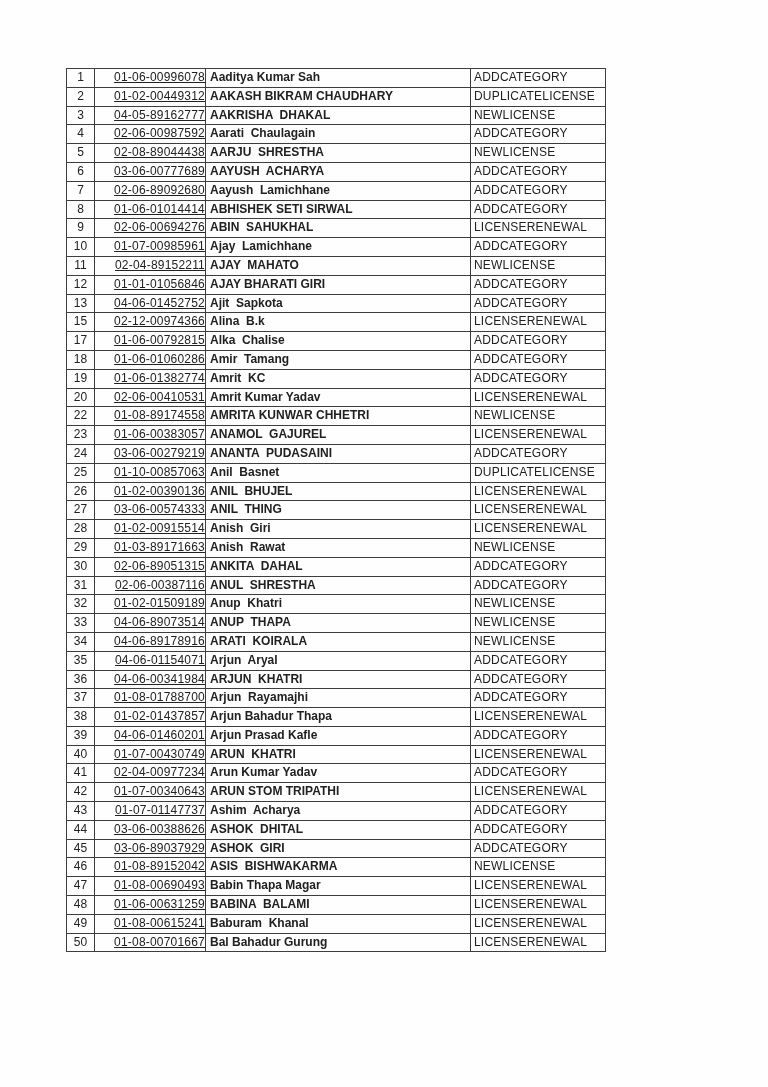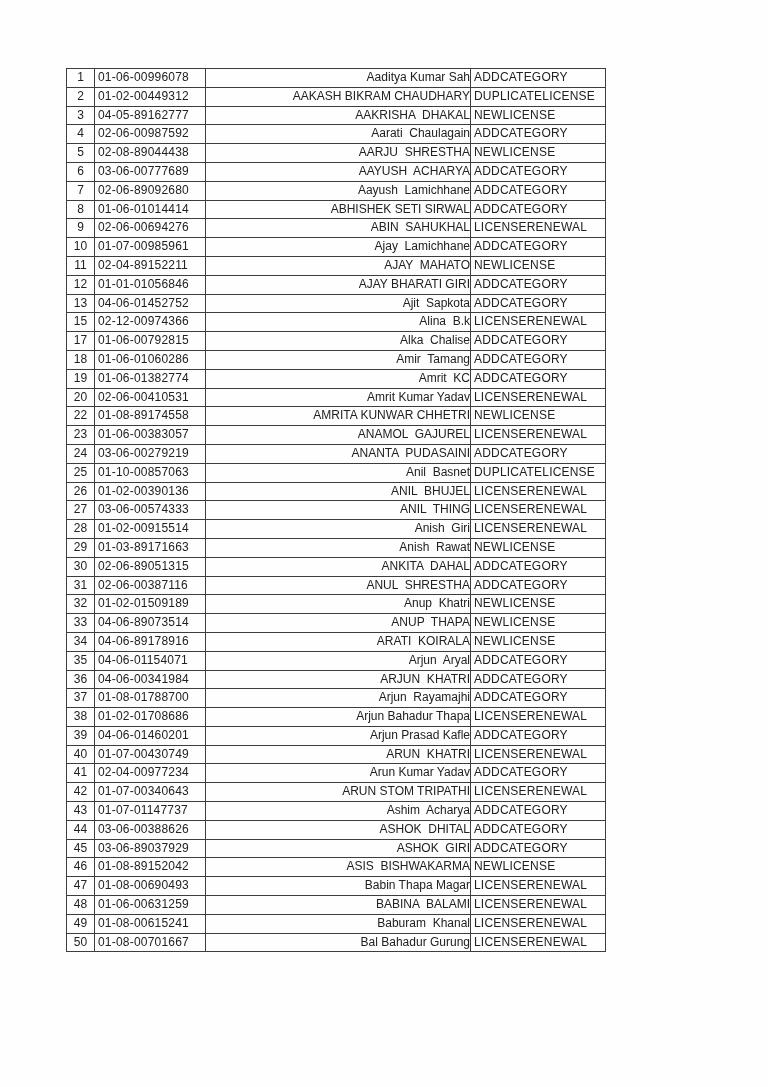--- a/index.html
+++ b/index.html
@@ -29,22 +29,22 @@
     border: 1px solid #3d3d3d;
     height: 17.8px;
     font-size: 12px;
     line-height: 17.8px;
     color: #212121;
     white-space: pre;
     overflow: hidden;
     padding: 0;
   }
   .col-index   { width: 27px;  text-align: center; }
-  .col-id      { width: 107px; text-align: left; padding-left: 3px !important; letter-spacing: 0.2px; }
-  .col-name    { width: 260px; text-align: right; padding-left: 4px !important; }
+  .col-id      { width: 107px; text-align: right; padding-left: 3px !important; letter-spacing: 0.2px; text-decoration: underline; }
+  .col-name    { width: 260px; text-align: left; padding-left: 4px !important; font-weight: bold; }
   .col-type    { width: 131px; text-align: left; padding-left: 3px !important; letter-spacing: 0.2px; }
 </style>
 </head>
 <body>
 
 <div class="page">
   <table class="records-table">
     <tbody>
         <tr>
           <td class="col-index">1</td>
@@ -245,21 +245,21 @@
           <td class="col-type">ADDCATEGORY</td>
         </tr>
         <tr>
           <td class="col-index">37</td>
           <td class="col-id">01-08-01788700</td>
           <td class="col-name">Arjun  Rayamajhi</td>
           <td class="col-type">ADDCATEGORY</td>
         </tr>
         <tr>
           <td class="col-index">38</td>
-          <td class="col-id">01-02-01708686</td>
+          <td class="col-id">01-02-01437857</td>
           <td class="col-name">Arjun Bahadur Thapa</td>
           <td class="col-type">LICENSERENEWAL</td>
         </tr>
         <tr>
           <td class="col-index">39</td>
           <td class="col-id">04-06-01460201</td>
           <td class="col-name">Arjun Prasad Kafle</td>
           <td class="col-type">ADDCATEGORY</td>
         </tr>
         <tr>

